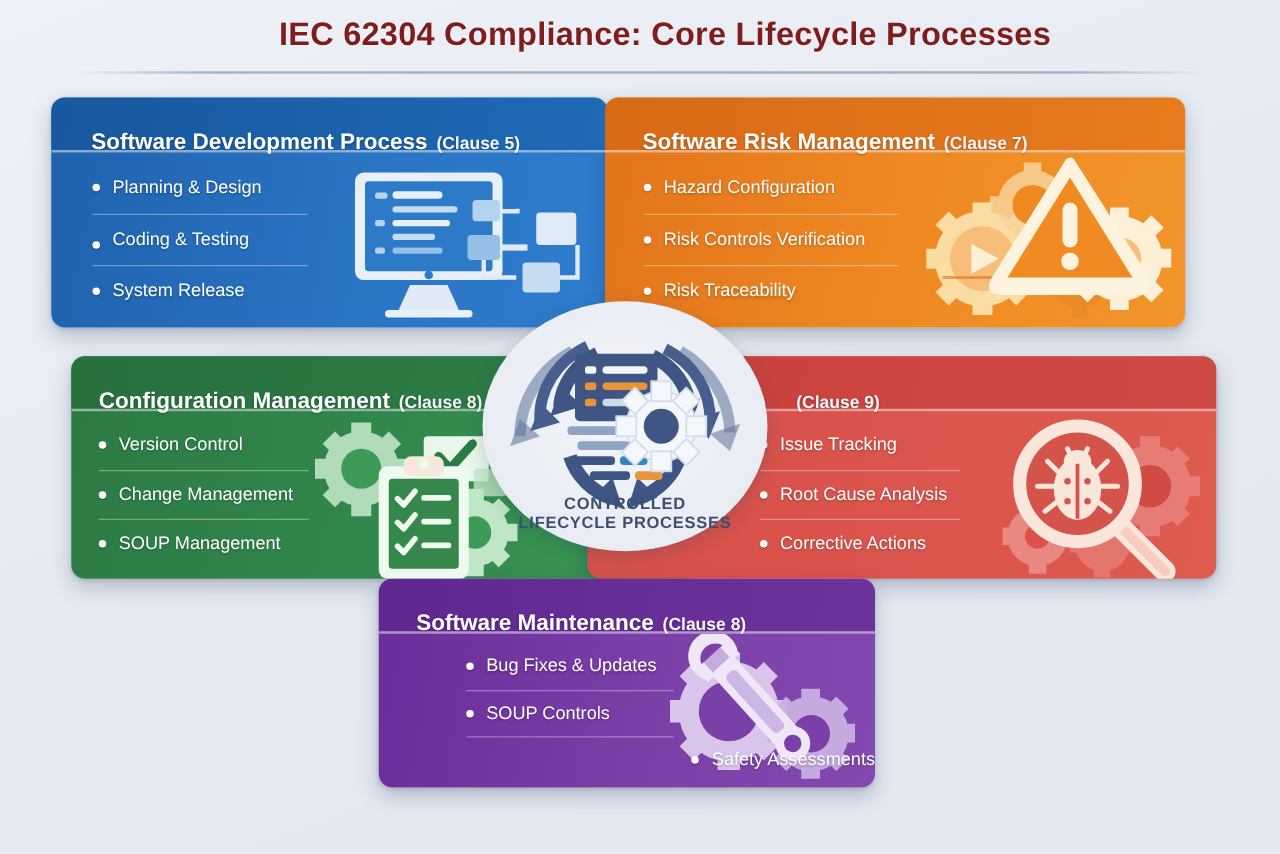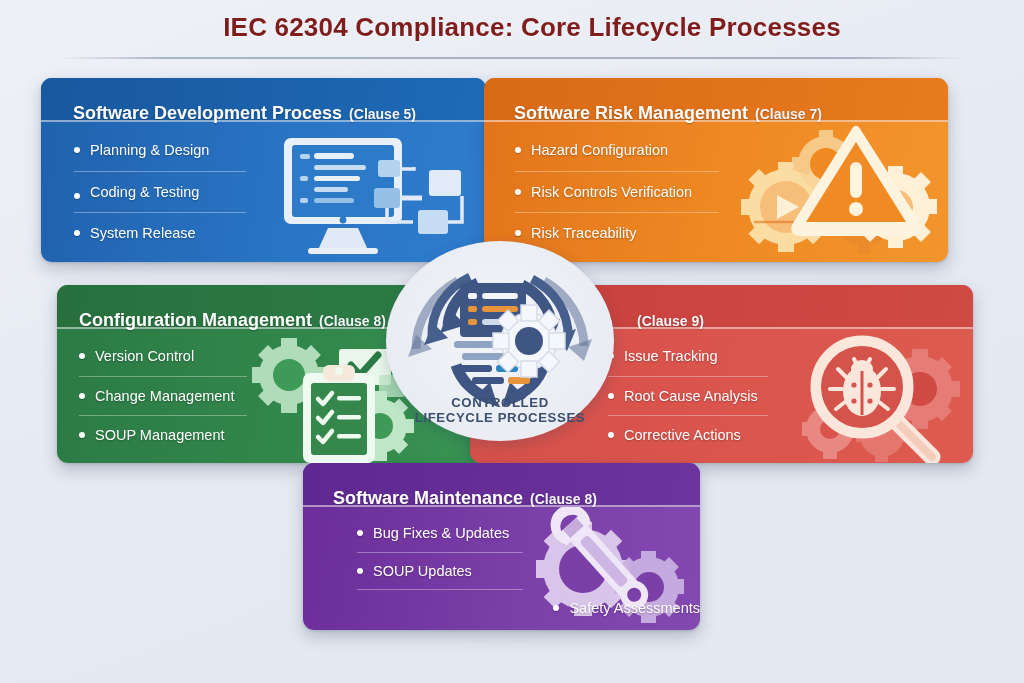--- a/index.html
+++ b/index.html
@@ -73,21 +73,21 @@
   #card-config .card-head { background:linear-gradient(100deg,#27703e 0%,#2f8047 100%); padding-left:22px; }
 
   #card-problem{left:470px; top:285px; width:503px; height:178px;
                 background:linear-gradient(100deg,#d4524a 0%,#d9534c 35%,#dd5b4f 100%); }
   #card-problem .card-head { background:linear-gradient(100deg,#c8403c 0%,#d04a44 100%); padding-left:160px; }
   #card-problem .bullets { padding-left:138px; }
 
   #card-maint { left:303px; top:463px; width:397px; height:167px;
                 background:linear-gradient(100deg,#6a2d99 0%,#7b3fa8 55%,#8349b1 100%); }
   #card-maint .card-head { background:linear-gradient(100deg,#5f2790 0%,#6e349e 100%); padding-left:30px; }
-  #card-maint .bullets { padding-left:24px; }
+  #card-maint .bullets { padding-left:8px;margin-left:32px; }
 
   
   #hub {
     position:absolute; left:386px; top:241px; width:228px; height:200px; z-index:20;
   }
   #hub-circle {
     position:absolute; left:0; top:0; width:228px; height:200px;
     background:radial-gradient(circle at 50% 45%, #f3f5f9 0%, #e9ecf3 70%, #e2e6ee 100%);
     border-radius:50%;
     box-shadow:0 4px 14px rgba(40,55,85,.22);
@@ -489,21 +489,21 @@
       <div class="bullet-row" style="padding-left:30px;">
         <div class="bullet" style="padding:11px 0 11px 0;">
           <span class="dot"></span>
           <span>Bug Fixes &amp; Updates</span>
         </div>
         <div class="sep" style="width:166px;"></div>
       </div>
       <div class="bullet-row" style="padding-left:30px;">
         <div class="bullet" style="padding:11px 0 11px 0;">
           <span class="dot"></span>
-          <span>SOUP Updates</span>
+          <span>SOUP Controls</span>
         </div>
         <div class="sep" style="width:166px;"></div>
       </div>
       <div class="bullet-row" style="padding-left:30px;">
         <div class="bullet" style="padding:11px 0 11px 0;justify-content:flex-end;">
           <span class="dot"></span>
           <span>Safety Assessments</span>
         </div>
       </div>
     </div>

